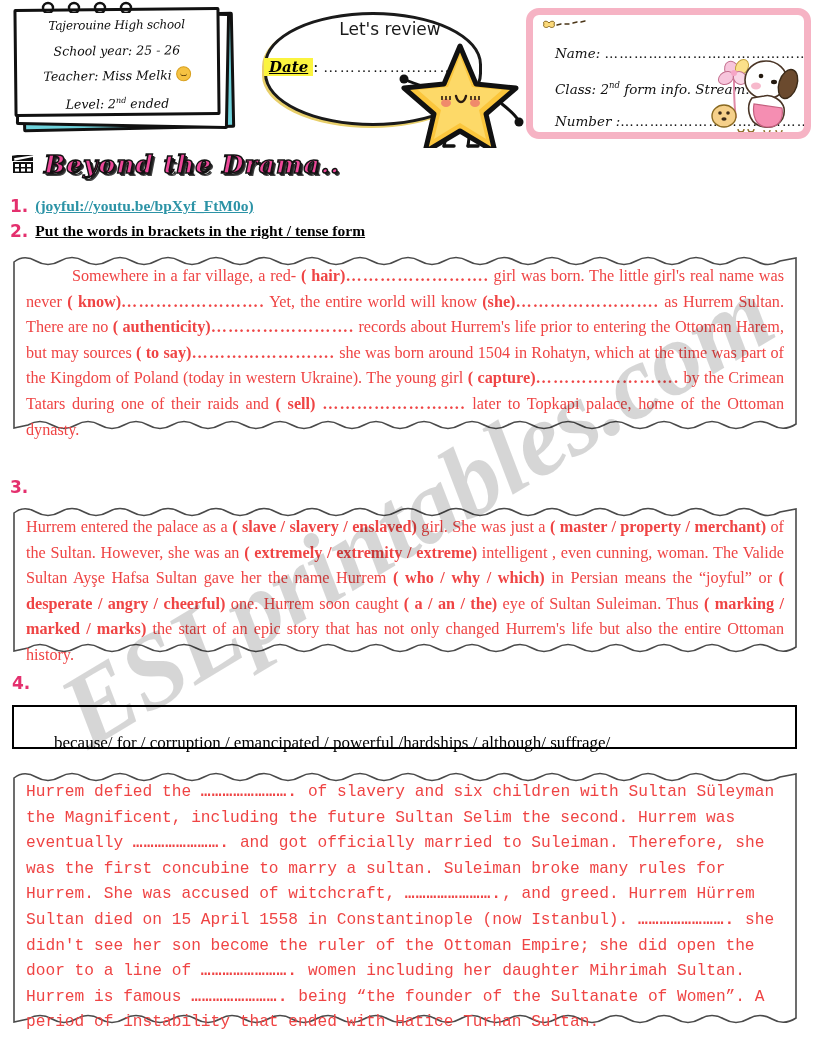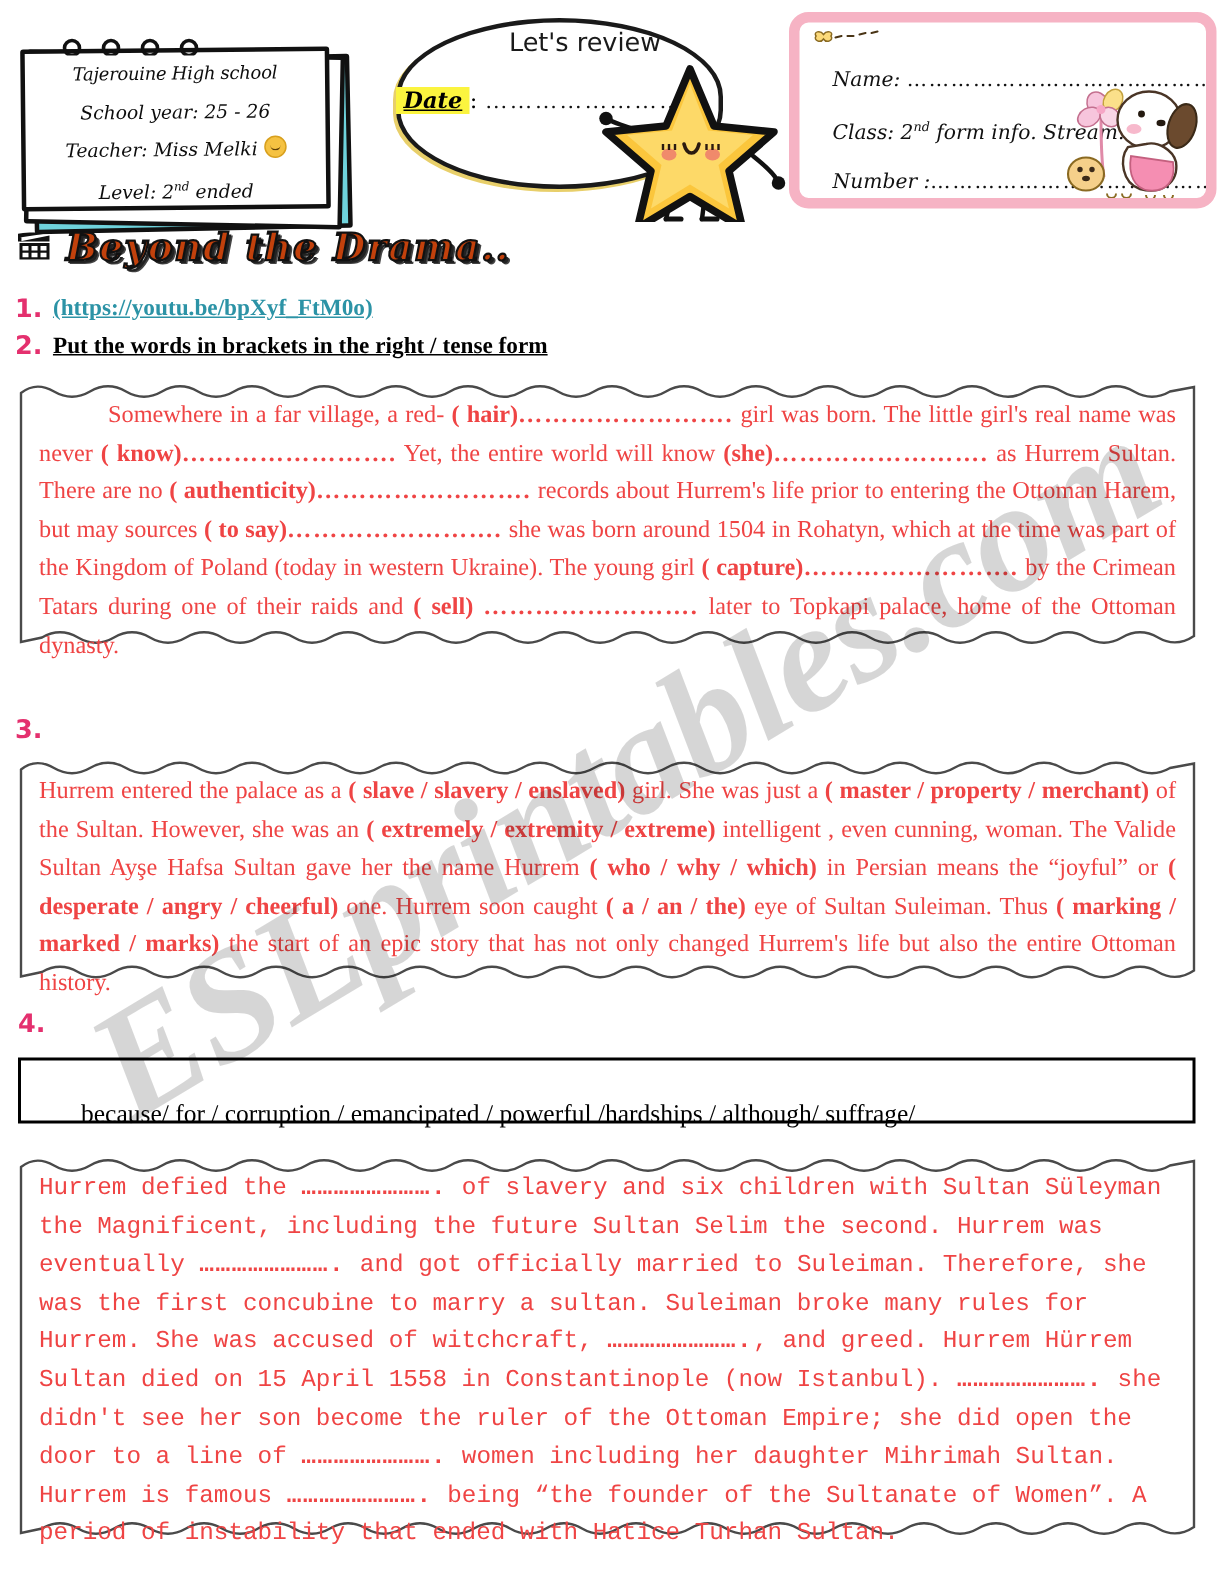--- a/index.html
+++ b/index.html
@@ -47,21 +47,20 @@
     width: 821px;
   }
 
   
   #school-card {
     position: absolute;
     left: 14px;
     top: 8px;
     width: 218px;
     height: 140px;
-    margin-top: 24px;
   }
   .card-shadow-1 {
     position: absolute;
     left: 8px; top: 6px;
     width: 206px; height: 110px;
     background: #6fd3dc;
     border: 3px solid #111;
     border-radius: 2px;
     transform: rotate(-1.2deg);
   }
@@ -229,21 +228,21 @@
     align-items: center;
     gap: 10px;
   }
   .clapper { width: 22px; height: 19px; }
   .main-title {
     font-family: "DejaVu Serif", serif;
     font-weight: bold;
     font-style: italic;
     font-size: 25px;
     letter-spacing: 1px;
-    color: #c2410c;
+    color: #ec4899;
     -webkit-text-stroke: 1.5px #111;
     text-shadow:
       2px 2px 0 #222,
       3px 3px 0 #444;
     white-space: nowrap;
   }
 
   
   .task-head {
     position: absolute;
@@ -443,21 +442,21 @@
     <rect x="9" y="13.5" width="4" height="3" fill="#fff"></rect>
     <rect x="15" y="13.5" width="4" height="3" fill="#fff"></rect>
     <path d="M1 6 L21 2 L21 6 Z" fill="#111"></path>
     <path d="M1 6 L1 2 L21 -1" stroke="#111" stroke-width="2.6" fill="none"></path>
   </svg>
   <span class="main-title">Beyond the Drama..</span>
 </div>
 
 <div class="task-head" style="left:10px; top:196px;">
   <span class="task-num">1.</span>
-  <span class="task-url">(https://youtu.be/bpXyf_FtM0o)</span>
+  <span class="task-url">(joyful://youtu.be/bpXyf_FtM0o)</span>
 </div>
 
 <div class="task-head" style="left:10px; top:221px;">
   <span class="task-num">2.</span>
   <span class="task-label">Put the words in brackets in the right / tense form</span>
 </div>
 
 <div class="wavybox" style="left:12px; top:252px; width:786px; height:180px;">
   <svg class="wsvg" viewBox="0 0 786 180" preserveAspectRatio="none">
     <path d="M2,10 Q12,2 24,9 T48,9 T72,9 T96,9 T120,9 T144,9 T168,9 T192,9 T216,9 T240,9 T264,9 T288,9 T312,9 T336,9 T360,9 T384,9 T408,9 T432,9 T456,9 T480,9 T504,9 T528,9 T552,9 T576,9 T600,9 T624,9 T648,9 T672,9 T696,9 T720,9 T744,9 T768,9 L784,6

